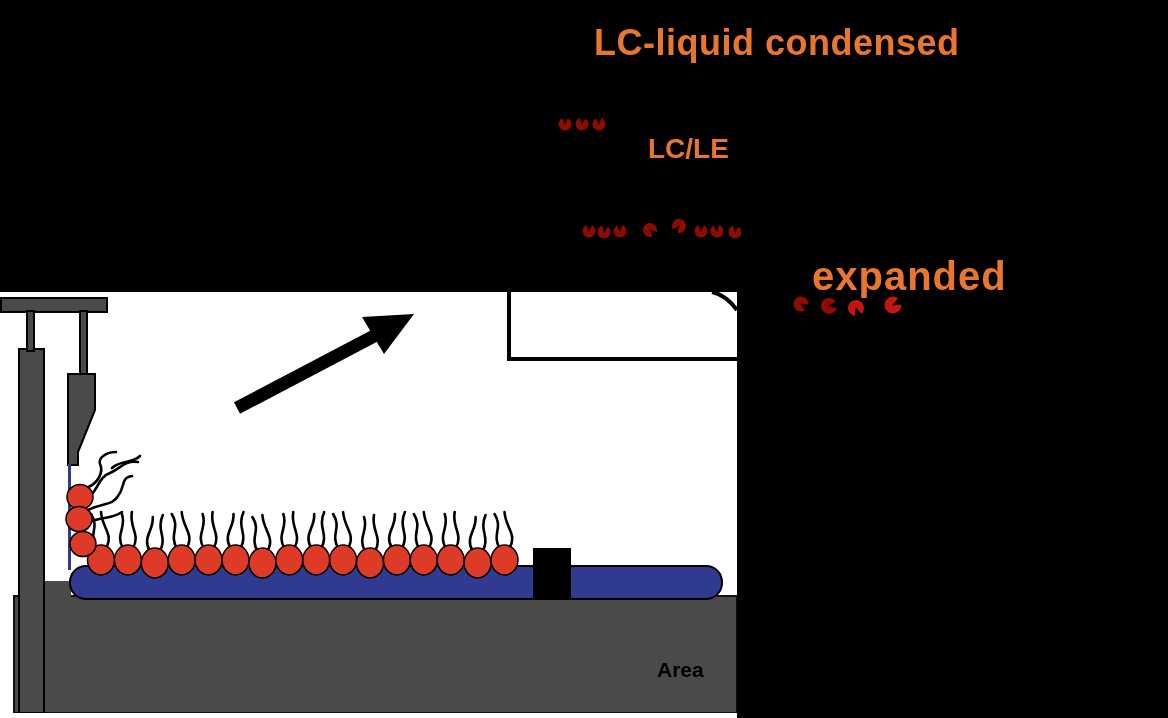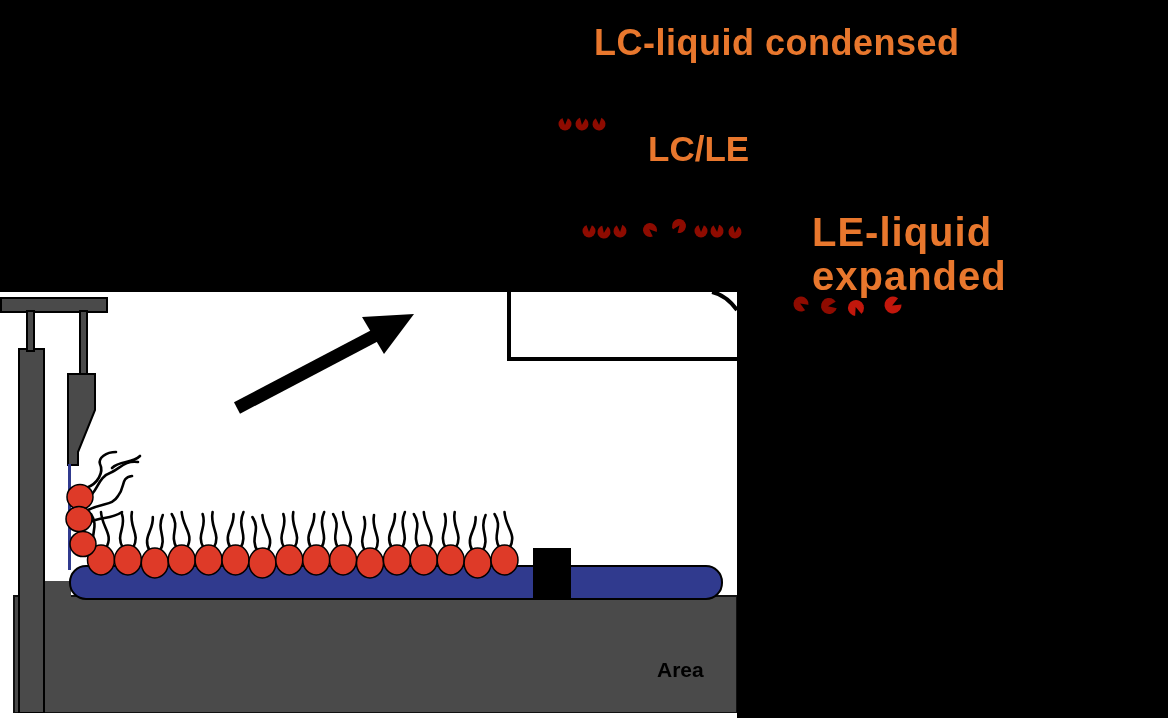--- a/index.html
+++ b/index.html
@@ -1,21 +1,21 @@
 <!DOCTYPE html>
 <html><head>
 <meta charset="utf-8">
 <style>
   html,body{margin:0;padding:0;background:#000;}
   body{width:1168px;height:718px;overflow:hidden;font-family:"Liberation Sans",sans-serif;}
   .stage{position:relative;width:1168px;height:718px;background:#000;}
   #dots-layer{position:absolute;left:0;top:0;width:1168px;height:718px;z-index:1;}
   .phase-label{position:absolute;z-index:2;color:#E8772D;font-weight:bold;white-space:nowrap;}
   #lbl-lc{left:594px;top:22px;font-size:36px;line-height:42px;letter-spacing:0.5px;}
-  #lbl-lcle{left:648px;top:128px;font-size:35px;line-height:42px;}
+  #lbl-lcle{left:648px;top:128px;font-size:28px;line-height:42px;}
   #lbl-le{left:812px;top:210px;font-size:40px;line-height:44px;letter-spacing:1px;}
   .inset{position:absolute;left:0;top:292px;width:737px;height:503px;background:#fff;z-index:0;}
   .inset svg{position:absolute;left:0;top:0;}
   .area-label{position:absolute;left:657px;top:366px;color:#000;font-weight:bold;font-size:21px;}
 </style>
 </head>
 <body>
 
 <div class="stage">
 
@@ -85,21 +85,21 @@
           <circle cx="0" cy="0" r="8.5" fill="#C2170C"></circle>
           <polygon points="0,1 -4.42,-10.54 4.760000000000001,-9.86" fill="#000"></polygon>
         </g>
       </g>
     </svg>
 
   <div class="phase-label" id="lbl-lc">LC-liquid condensed</div>
 
   <div class="phase-label" id="lbl-lcle">LC/LE</div>
 
-  <div class="phase-label" id="lbl-le"><span>LE-liquid</span><br><span>expanded</span></div>
+  <div class="phase-label" id="lbl-le"><br><span>expanded</span></div>
 
   <div class="inset">
     <svg id="trough-svg" width="737" height="421" viewBox="0 0 737 421" xmlns="http://www.w3.org/2000/svg">
 
       <rect x="14" y="304" width="723" height="117" fill="#4A4A4A" stroke="#111" stroke-width="2"></rect>
       <rect x="44" y="289" width="27" height="20" fill="#4A4A4A"></rect>
 
       <rect x="19" y="57" width="25" height="364" fill="#4A4A4A" stroke="#000" stroke-width="2"></rect>
       <rect x="1" y="6" width="106" height="14" fill="#4A4A4A" stroke="#000" stroke-width="2"></rect>
       <rect x="27" y="19" width="7" height="40" fill="#4A4A4A" stroke="#000" stroke-width="2"></rect>

